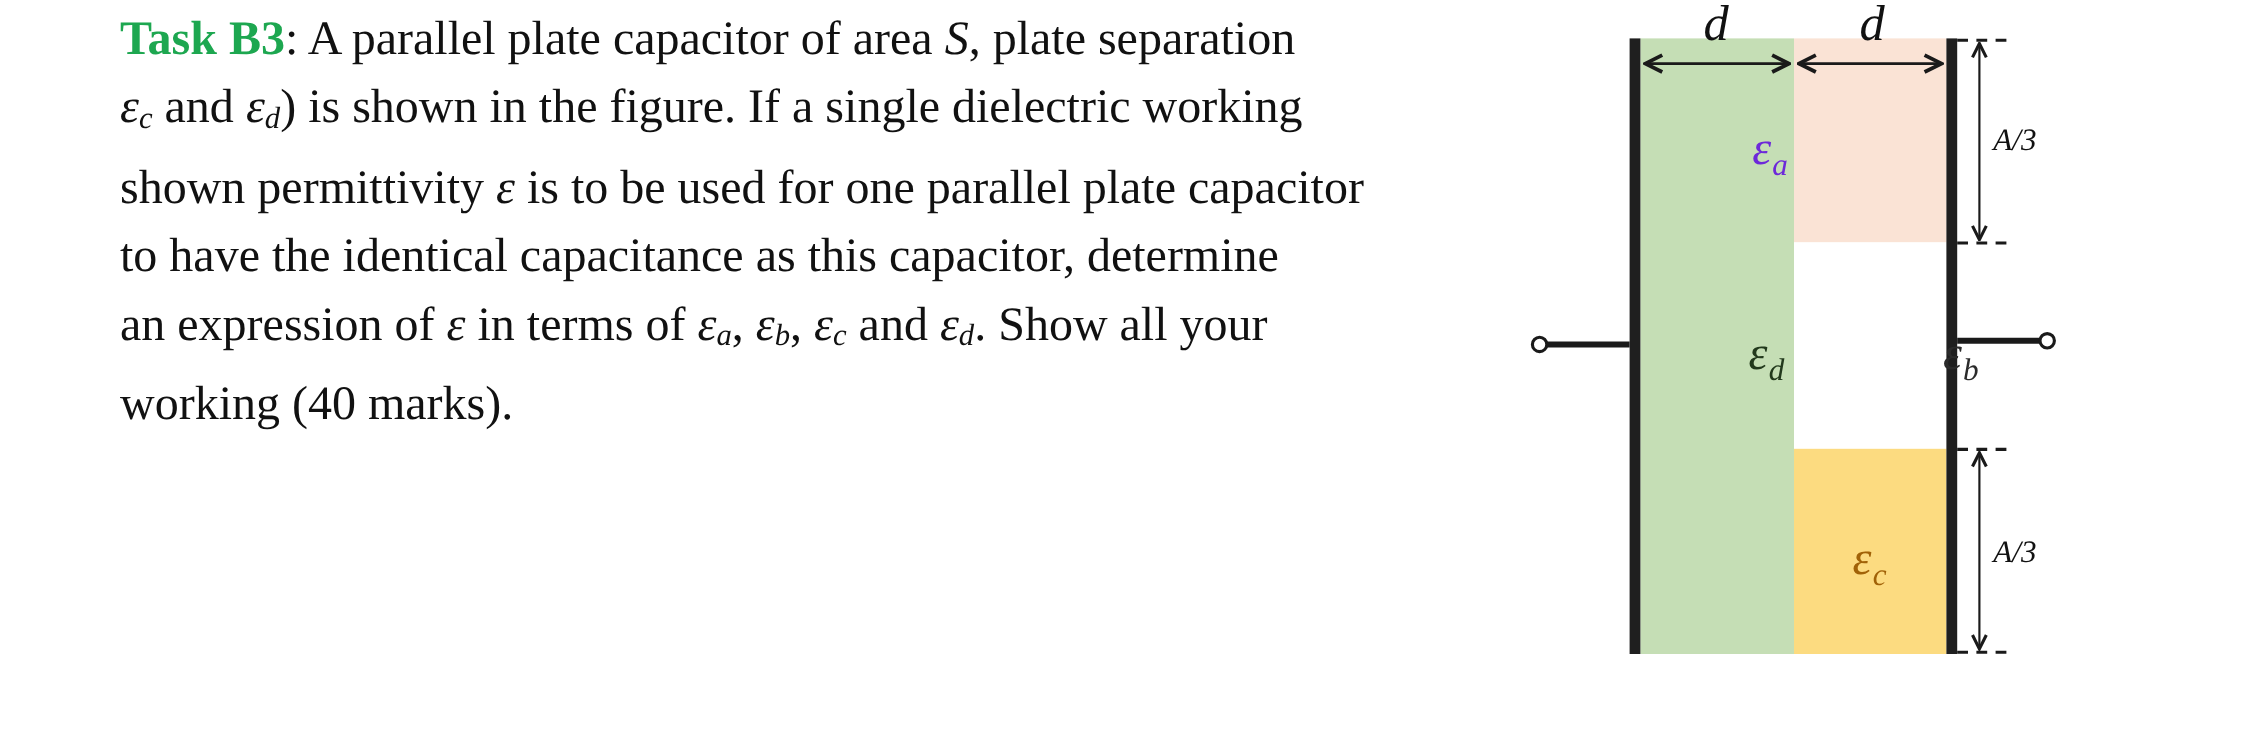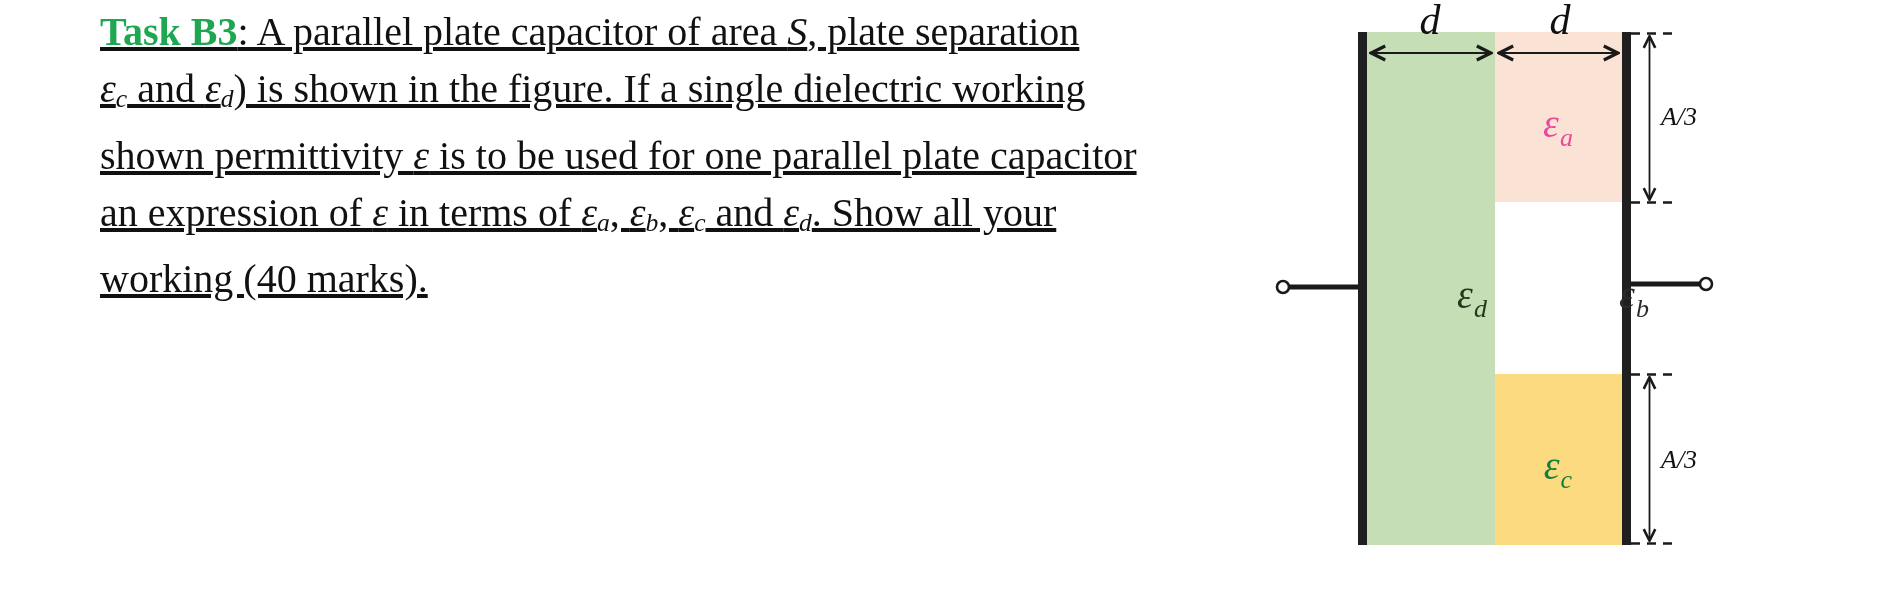--- a/index.html
+++ b/index.html
@@ -1,20 +1,20 @@
 <!DOCTYPE html>
 <html><head>
 <meta charset="utf-8">
 <style>
   html,body{margin:0;padding:0;background:#fff;}
   .canvas{position:relative;width:1888px;height:615px;background:#ffffff;overflow:hidden;
           font-family:"Liberation Serif", serif;color:#111;}
   
   .problem{position:absolute;left:100px;top:3px;width:1120px;font-size:40px;line-height:57px;}
-  .problem .line{white-space:pre;text-decoration:underline;}
+  .problem .line{white-space:pre;}
   .r-task{font-weight:bold;}
   .r-i{font-style:italic;}
   .r-sub{font-style:italic;font-size:0.64em;vertical-align:-0.18em;}
   
   .plate{position:absolute;top:32px;width:9px;height:513px;}
   .region{position:absolute;}
   .reg-d{left:1367px;top:32px;width:128px;height:513px;}
   .reg-a{left:1495px;top:32px;width:127px;height:170px;}
   .reg-b{left:1495px;top:202px;width:127px;height:172px;}
   .reg-c{left:1495px;top:374px;width:127px;height:171px;}
@@ -29,20 +29,21 @@
 </style>
 </head>
 <body>
 
 <div class="canvas">
 
   <div class="problem">
       <div class="line"><span class="r-task" style="color: rgb(29, 167, 80);">Task B3</span><span class="r-n">: A parallel plate capacitor of area </span><span class="r-i">S</span><span class="r-n">, plate separation</span></div>
       <div class="line"><span class="r-i">ε</span><span class="r-sub">c</span><span class="r-n"> and </span><span class="r-i">ε</span><span class="r-sub">d</span><span class="r-n">) is shown in the figure. If a single dielectric working</span></div>
       <div class="line"><span class="r-n">shown permittivity </span><span class="r-i">ε</span><span class="r-n"> is to be used for one parallel plate capacitor</span></div>
+      <div class="line"><span class="r-n">to have the identical capacitance as this capacitor, determine</span></div>
       <div class="line"><span class="r-n">an expression of </span><span class="r-i">ε</span><span class="r-n"> in terms of </span><span class="r-i">ε</span><span class="r-sub">a</span><span class="r-n">, </span><span class="r-i">ε</span><span class="r-sub">b</span><span class="r-n">, </span><span class="r-i">ε</span><span class="r-sub">c</span><span class="r-n"> and </span><span class="r-i">ε</span><span class="r-sub">d</span><span class="r-n">. Show all your</span></div>
       <div class="line"><span class="r-n">working (40 marks).</span></div>
     </div>
 
   <div>
     <div class="region reg-d" style="background-color: rgb(197, 222, 181);"></div>
     <div class="region reg-a" style="background-color: rgb(250, 227, 213);"></div>
     <div class="region reg-b" style="background-color: rgb(255, 255, 255);"></div>
     <div class="region reg-c" style="background-color: rgb(252, 219, 128);"></div>
     <div class="plate plate-l" style="background-color: rgb(31, 31, 31);"></div>
@@ -70,18 +71,18 @@
       <line x1="1631" y1="284" x2="1700" y2="284" stroke="#1a1a1a" stroke-width="5"></line>
       <circle cx="1283" cy="287" r="6" fill="#ffffff" stroke="#1a1a1a" stroke-width="2.6"></circle>
       <circle cx="1706" cy="284" r="6" fill="#ffffff" stroke="#1a1a1a" stroke-width="2.6"></circle>
     </svg>
 
     <div class="figlabel dim-d" style="left:1430px;top:20px;">d</div>
     <div class="figlabel dim-d" style="left:1560px;top:20px;">d</div>
     <div class="a3" style="position:absolute;left:1661px;top:117px;">A/3</div>
     <div class="a3" style="position:absolute;left:1661px;top:460px;">A/3</div>
 
-    <div class="figlabel eps" style="left: 1558px; top: 126px; color: #ec4899;"><span>ε</span><sub>a</sub></div>
+    <div class="figlabel eps" style="left: 1475px; top: 126px; color: #6d28d9;"><span>ε</span><sub>a</sub></div>
     <div class="figlabel eps" style="left: 1634px; top: 297px; color: rgb(43, 43, 43); text-align: center;"><span>ε</span><sub>b</sub></div>
-    <div class="figlabel eps" style="left: 1558px; top: 468px; color: #15803d; font-family: Liberation Serif, serif;"><span>ε</span><sub>c</sub></div>
+    <div class="figlabel eps" style="left: 1558px; top: 468px; color: #a16207; font-family: Liberation Serif, serif;"><span>ε</span><sub>c</sub></div>
     <div class="figlabel eps" style="left: 1472px; top: 297px; color: rgb(34, 57, 28);"><span>ε</span><sub>d</sub></div>
   </div>
 </div>
 
 </body></html>

